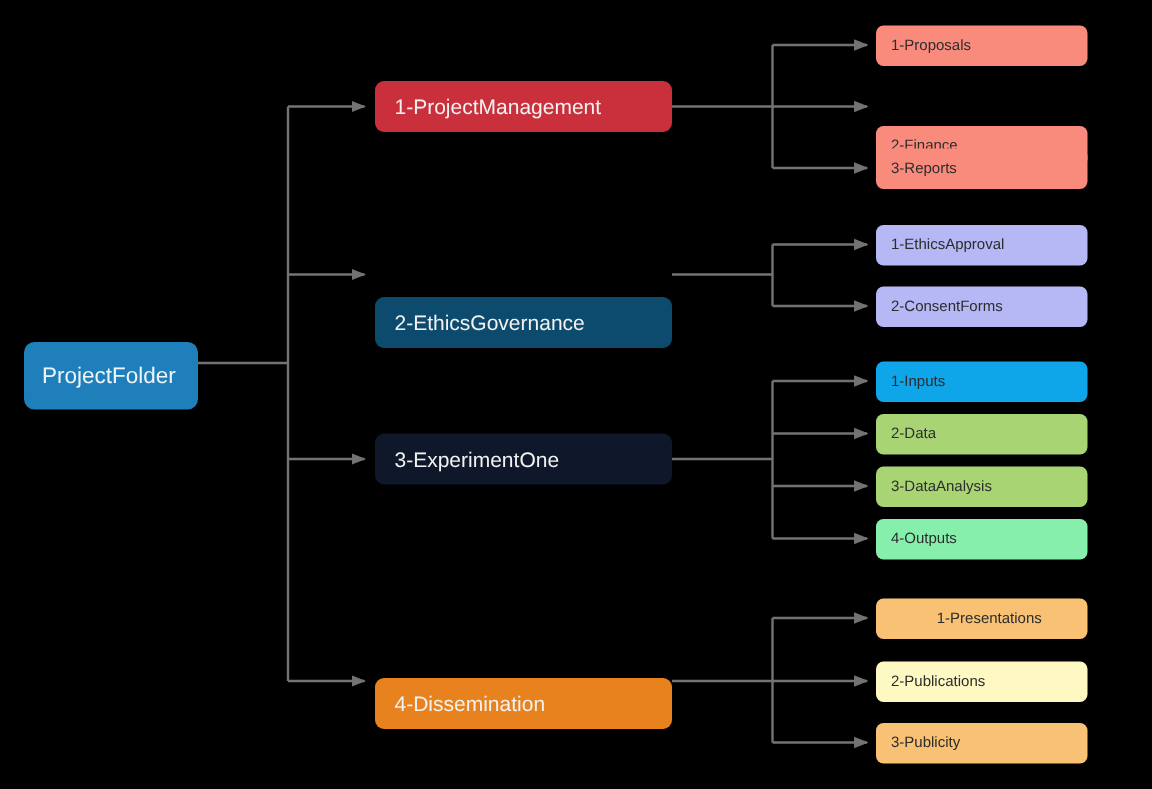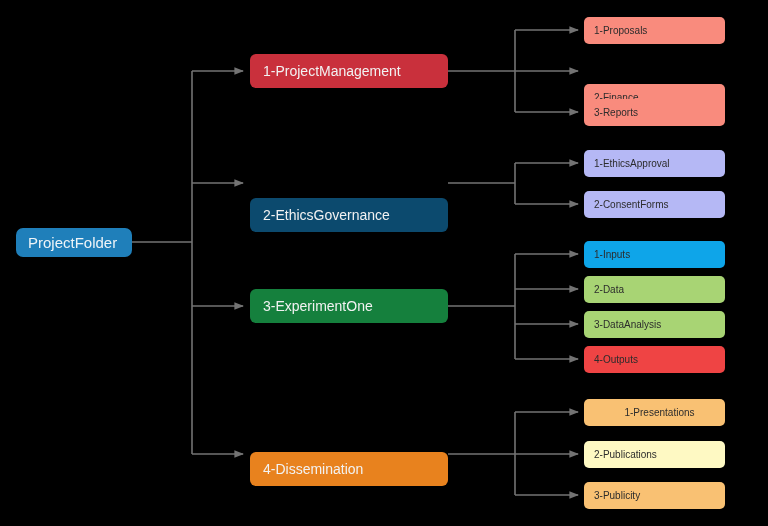--- a/index.html
+++ b/index.html
@@ -22,21 +22,21 @@
     white-space:nowrap;
     overflow:hidden;
   }
   .node-label{
     display:block;
     line-height:1;
   }
 
   
   .node.root{
-    left:16px;top:228px;width:116px;height:29px;
+    left:16px;top:228px;width:116px;height:45px;
     background:#1f7fba;
     border-radius:7px;
     padding-left:12px;
   }
   .node.root .node-label{
     color:#eef4f8;
     font-size:15px;
   }
 
   
@@ -123,21 +123,21 @@
   </div>
 
   <div class="node lvl2" style="top:54px;background:#c9303c;align-items:center;">
     <span class="node-label">1-ProjectManagement</span>
   </div>
 
   <div class="node lvl2" style="top:174px;background:#0c4a6e;margin-top:24px;">
     <span class="node-label">2-EthicsGovernance</span>
   </div>
 
-  <div class="node lvl2" style="top:289px;background:#15803d;text-align:center;">
+  <div class="node lvl2" style="top:289px;background:#0f172a;text-align:center;">
     <span class="node-label">3-ExperimentOne</span>
   </div>
 
   <div class="node lvl2" style="top:437px;background:#e8821e;margin-top:15px;">
     <span class="node-label">4-Dissemination</span>
   </div>
 
   <div class="node lvl3" style="top:17px;background:#f98b7d;">
     <span class="node-label">1-Proposals</span>
   </div>
@@ -157,21 +157,21 @@
 
   <div class="node lvl3" style="top:241px;background:#0ea5e9;">
     <span class="node-label">1-Inputs</span>
   </div>
   <div class="node lvl3" style="top:276px;background:#a8d474;">
     <span class="node-label">2-Data</span>
   </div>
   <div class="node lvl3" style="top:311px;background:#a8d474;">
     <span class="node-label">3-DataAnalysis</span>
   </div>
-  <div class="node lvl3" style="top:346px;background:#ef4444;">
+  <div class="node lvl3" style="top:346px;background:#86efac;">
     <span class="node-label">4-Outputs</span>
   </div>
 
   <div class="node lvl3" style="top:399px;background:#f9c173;justify-content:center;">
     <span class="node-label">1-Presentations</span>
   </div>
   <div class="node lvl3" style="top:441px;background:#fef9c3;">
     <span class="node-label">2-Publications</span>
   </div>
   <div class="node lvl3" style="top:482px;background:#f9c173;">

